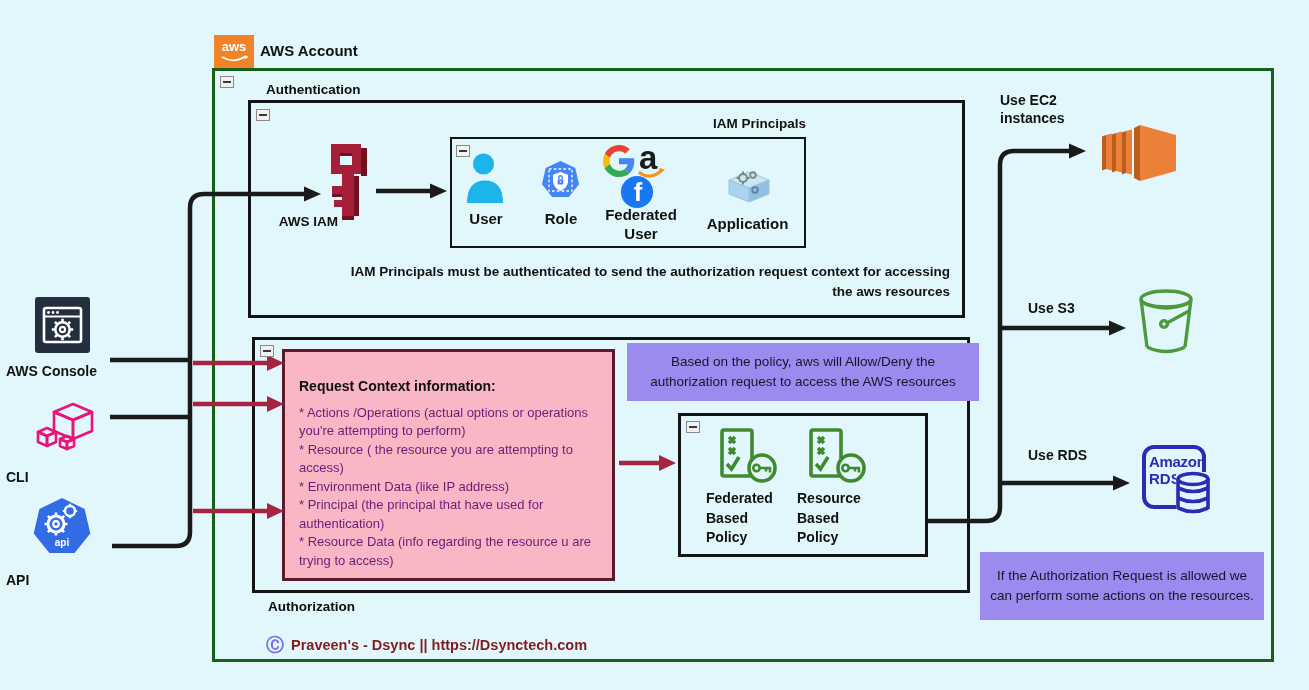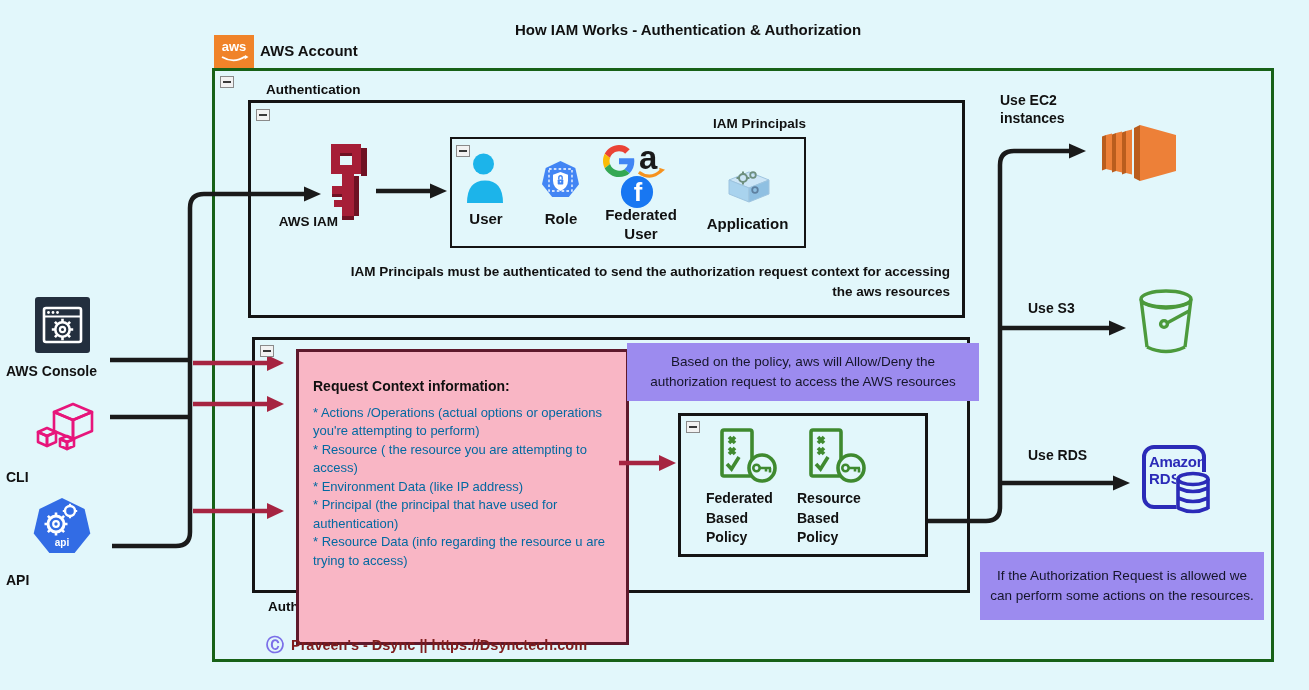--- a/index.html
+++ b/index.html
@@ -8,21 +8,21 @@
          font-family:"Liberation Sans",sans-serif;color:#111;overflow:hidden}
   .abs{position:absolute}
   .b{font-weight:bold}
   .ctr{text-align:right}
   .box{position:absolute;border:3px solid #141414;background:transparent}
   .box.thin{border-width:2px}
   .green-box{position:absolute;border:3px solid #176117}
   .pink-box{position:absolute;background:#F9B6C5;border:3px solid #5E192C;
             padding:26px 14px 10px 14px}
   .pink-box .ctx-title{font-weight:bold;font-size:14px;color:#101010;margin-bottom:10px}
-  .pink-box .ctx-item{font-size:13px;line-height:1.42;color:#0369a1}
+  .pink-box .ctx-item{font-size:13px;line-height:1.42;color:#701a75}
   .purple-note{position:absolute;background:#9C8BEF;display:flex;align-items:center;
                justify-content:center;text-align:center;font-size:13.5px;
                line-height:1.45;color:#15152A;padding:2px 6px}
   .collapse{position:absolute;width:14px;height:12px;background:#F2F2F2;
             border:1px solid #8a8a8a;display:flex;align-items:center;
             justify-content:center;z-index:6}
   .collapse .minus{width:8px;height:2px;background:#3a3a3a}
   .lbl{position:absolute;font-weight:bold;font-size:13.5px;color:#0d0d0d}
   .plabel{position:absolute;font-weight:bold;font-size:15px;text-align:center;line-height:1.25}
   .rlabel{position:absolute;font-weight:bold;font-size:14px;text-align:left;line-height:1.3}
@@ -34,21 +34,20 @@
   .footer .c-sym{color:#7B6FE8;font-size:18px;font-weight:bold;line-height:1}
   .footer .f-text{color:#7f1d1d;font-weight:bold;font-size:14.5px}
   svg.layer{position:absolute;left:0;top:0;pointer-events:none;z-index:4}
   .icon{position:absolute}
 </style>
 </head>
 <body>
 
 <div id="stage">
 
-  <div class="title">How IAM Works - Authentication &amp; Authorization</div>
 
   <svg class="icon" style="left:214px;top:35px" width="40" height="33" viewBox="0 0 40 33">
     <rect width="40" height="33" fill="#F08329"></rect>
     <text x="20" y="16" text-anchor="middle" font-size="13" font-weight="bold" fill="#fff">aws</text>
     <path d="M8 22 Q20 29 31 21.5" stroke="#fff" stroke-width="1.8" fill="none"></path>
     <polygon points="31,20 34.5,22 30.5,24.5" fill="#fff"></polygon>
   </svg>
   <div class="abs b" style="left:260px;top:42px;font-size:15px">AWS Account</div>
 
   <div class="green-box" style="left:212px;top:68px;width:1062px;height:594px"></div>
@@ -128,21 +127,21 @@
   <div class="plabel" style="left:695px;top:215px;width:105px">Application</div>
 
   <div class="caption">IAM Principals must be authenticated to send the authorization request context for accessing the aws resources</div>
 
   <div class="box" style="left:252px;top:337px;width:718px;height:256px"></div>
   <div class="collapse" style="left:260px;top:345px">
       <span class="minus"></span>
     </div>
   <div class="lbl" style="left:268px;top:599px">Authorization</div>
 
-  <div class="pink-box" style="left:296px;top:349px;width:333px;height:296px">
+  <div class="pink-box" style="left:282px;top:349px;width:333px;height:232px">
     <div class="ctx-title">Request Context information:</div>
     <div class="ctx-item">* Actions /Operations (actual options or operations you're attempting to perform)</div>
     <div class="ctx-item">* Resource ( the resource you are attempting to access)</div>
     <div class="ctx-item">* Environment Data (like IP address)</div>
     <div class="ctx-item">* Principal (the principal that have used for authentication)</div>
     <div class="ctx-item">* Resource Data (info regarding the resource u are trying to access)</div>
   </div>
 
   <div class="purple-note" style="left:627px;top:343px;width:352px;height:58px">Based on the policy, aws will Allow/Deny the authorization request to access the AWS resources</div>
 

